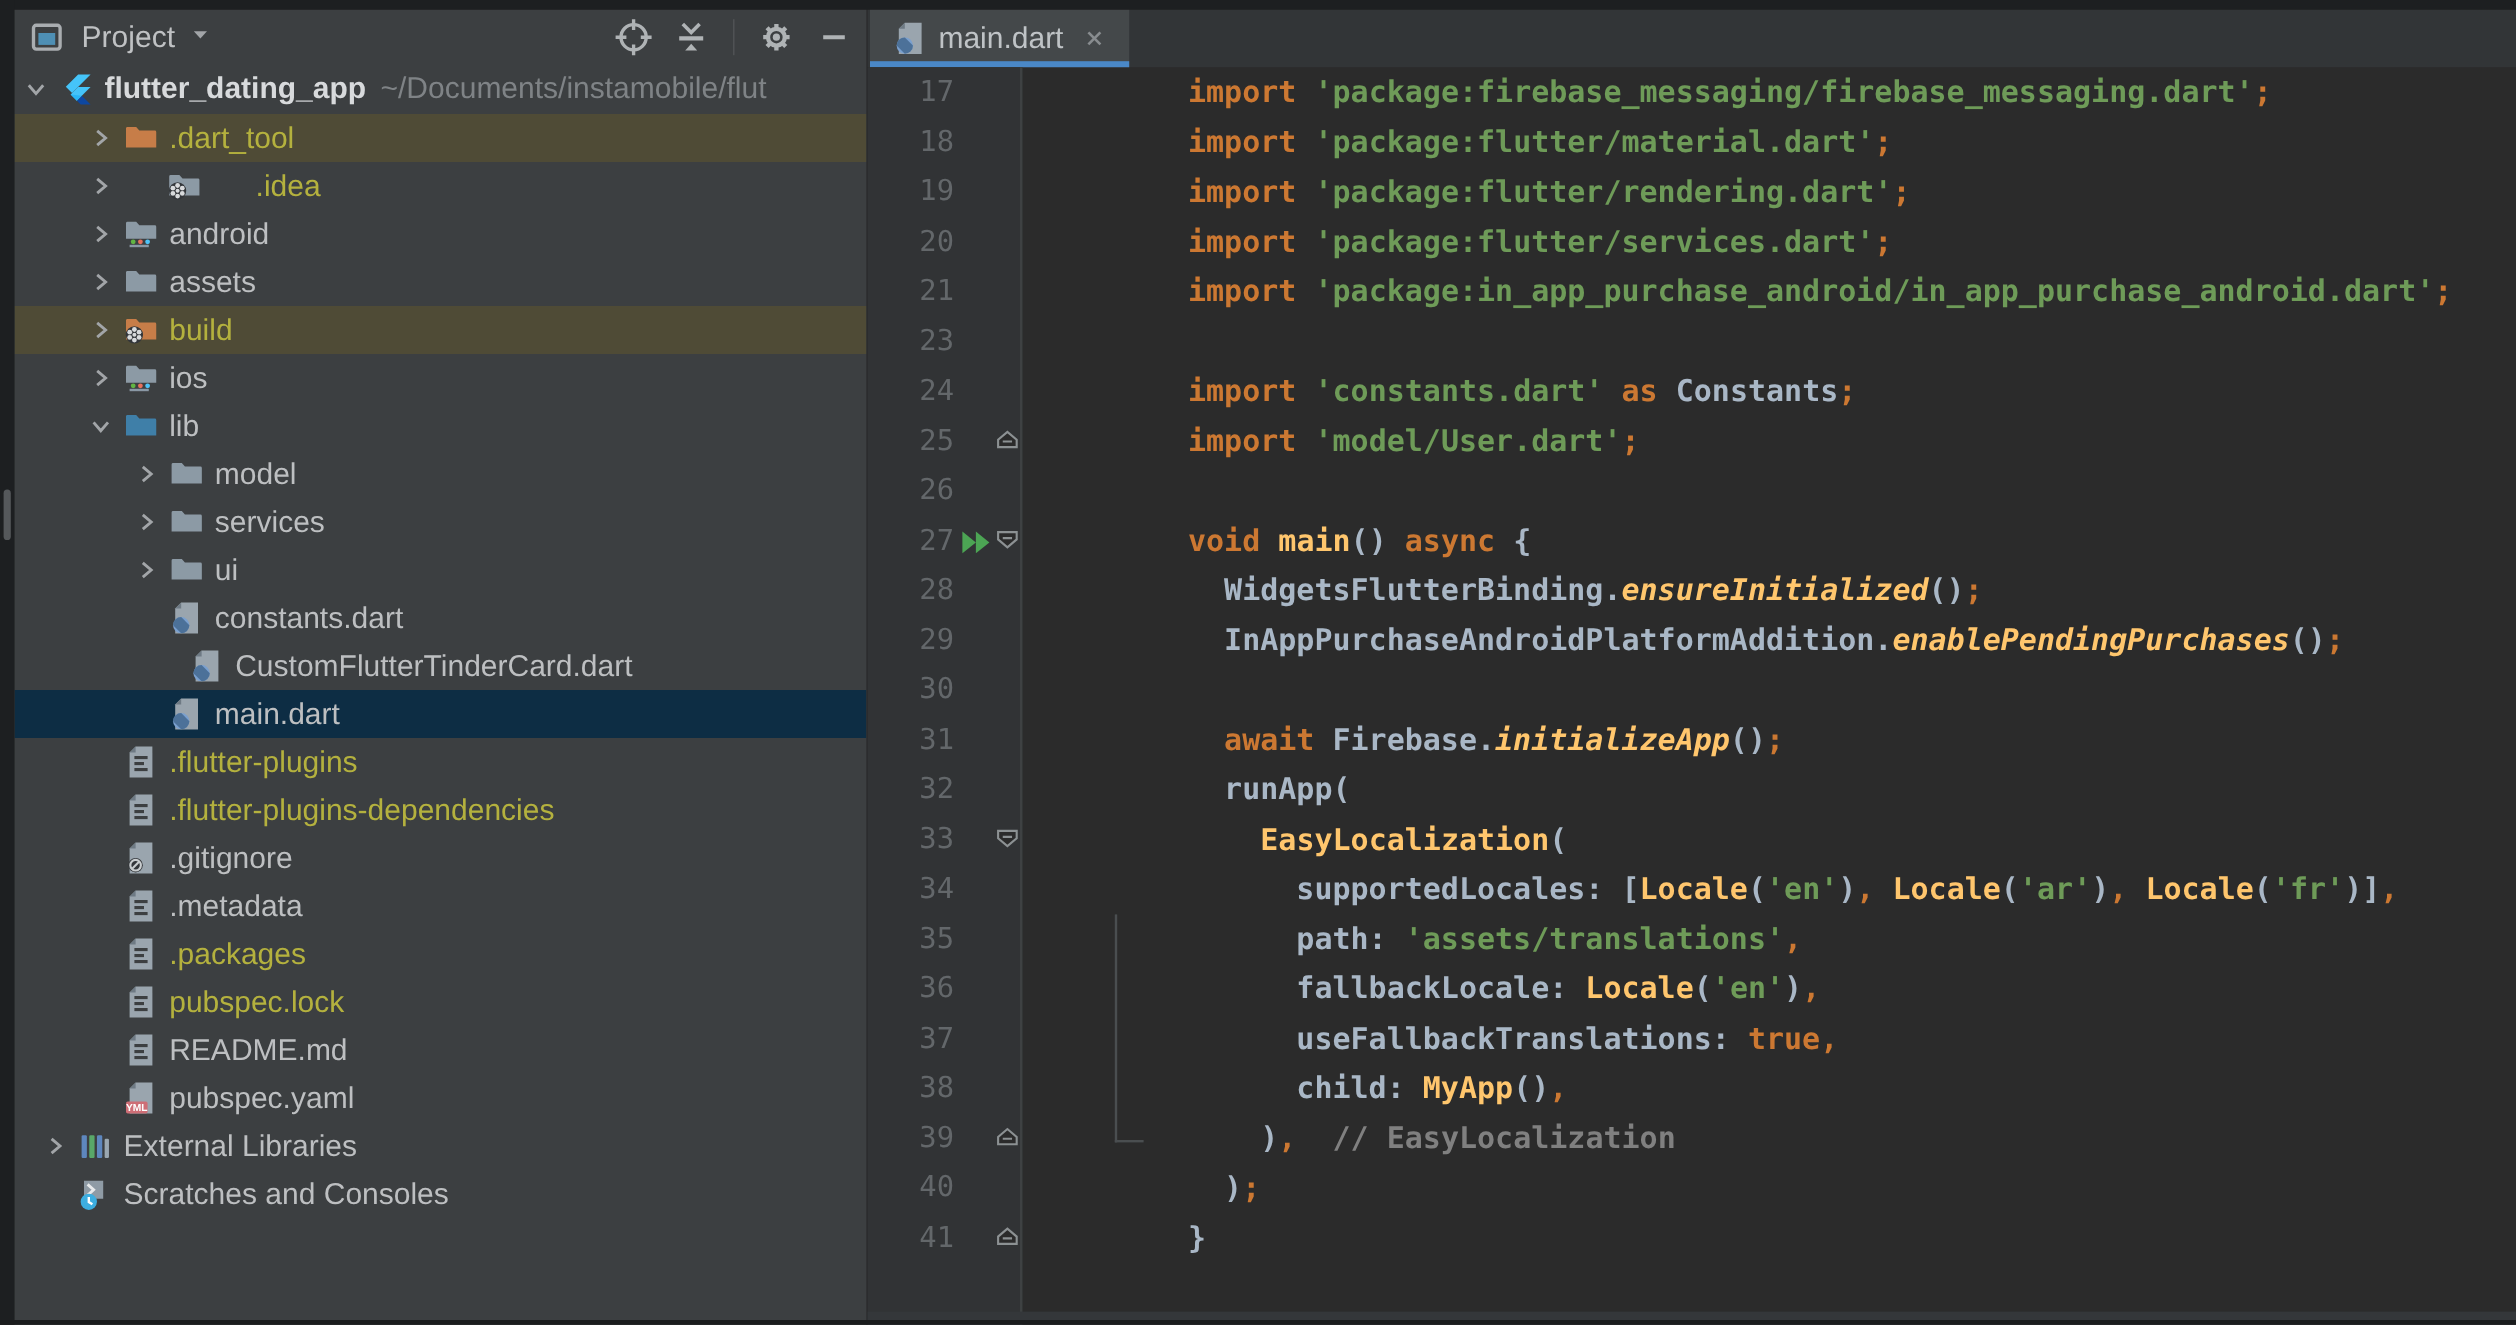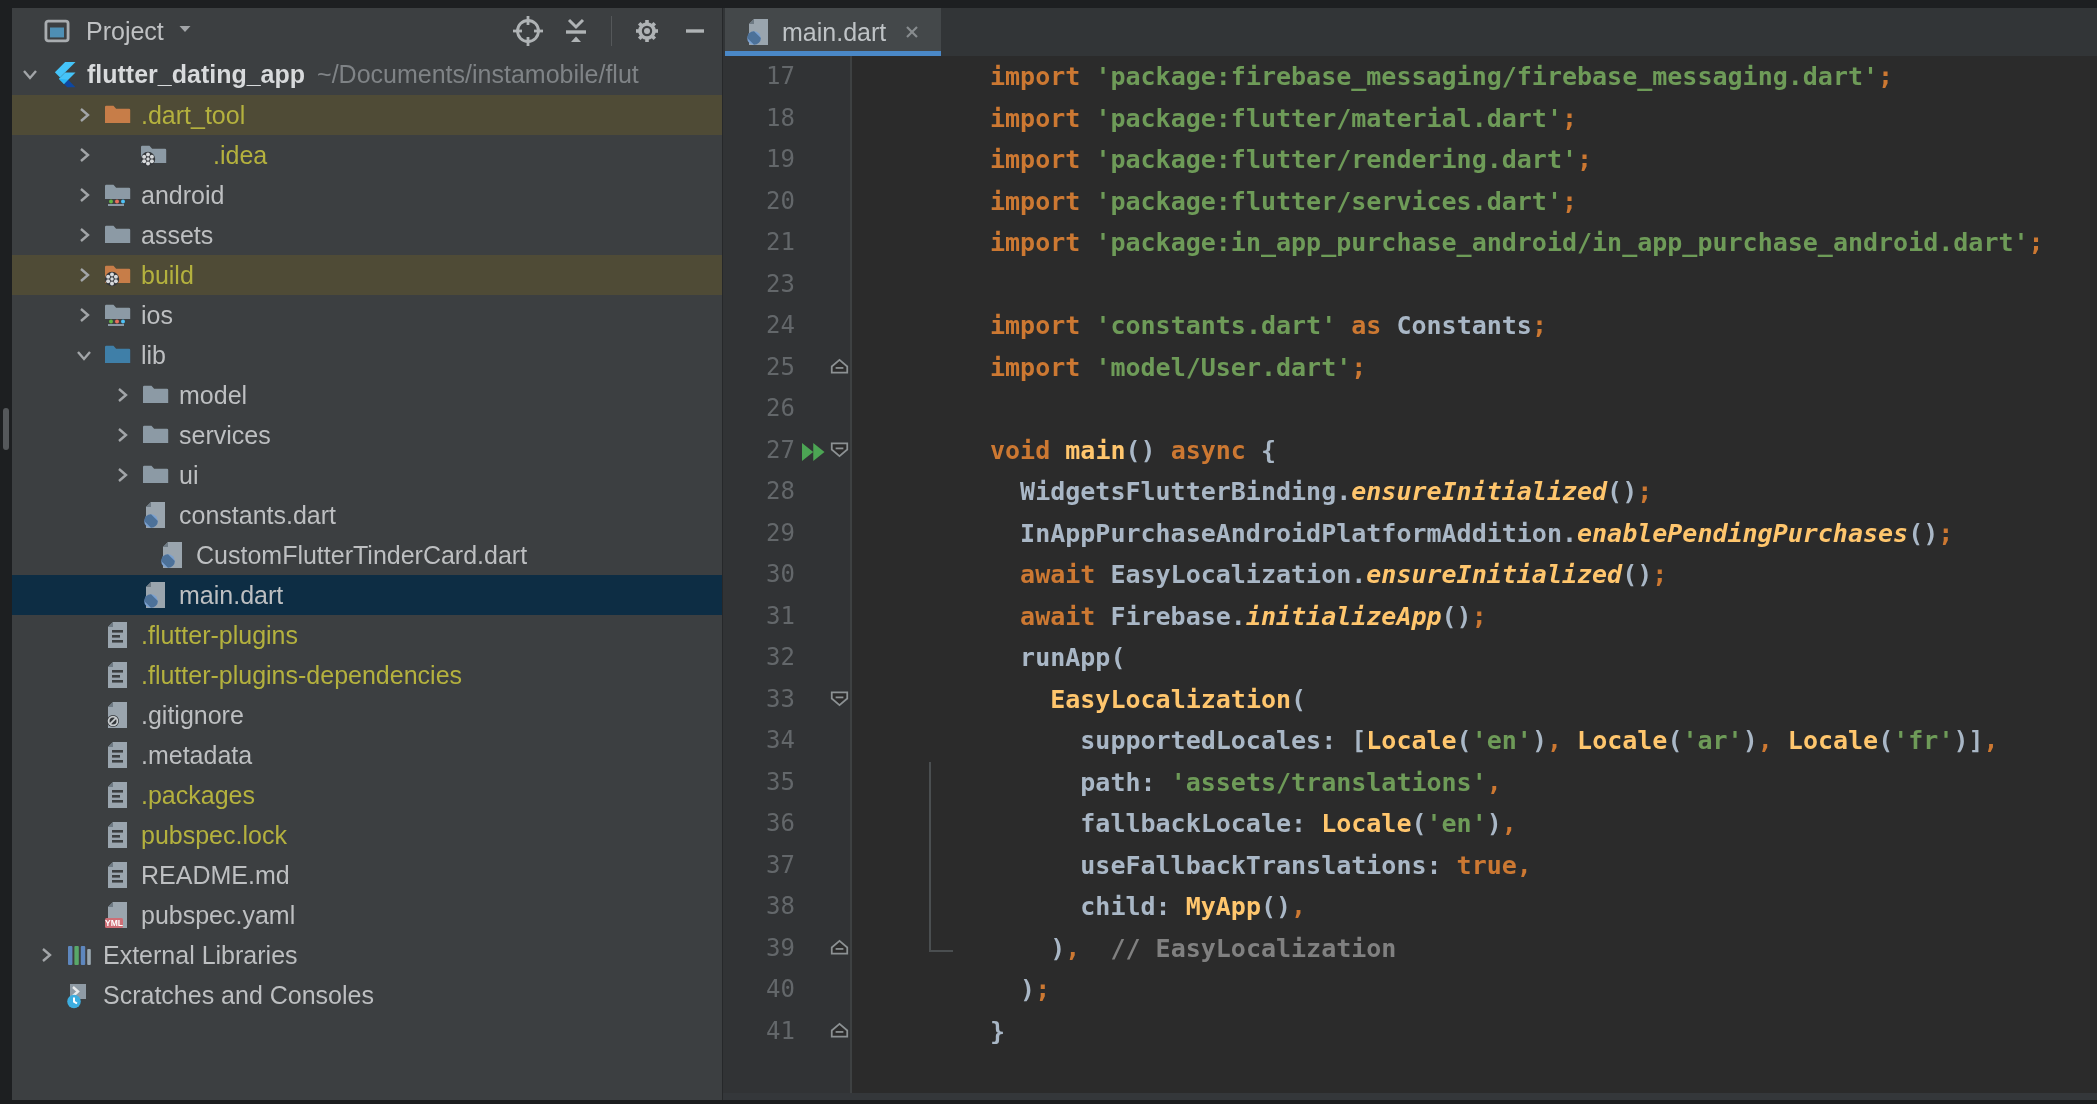--- a/index.html
+++ b/index.html
@@ -8,21 +8,21 @@
 
   
   .top-strip{position:absolute;left:0;top:0;width:100%;height:8px;background:#1D1F21;z-index:40;}
   .left-strip{position:absolute;left:0;top:0;width:12px;height:100%;background:#1D1F21;z-index:40;}
   .stripe-marker{position:absolute;left:3px;top:408px;width:6px;height:42px;border-radius:3px;background:#55585B;}
   .bottom-line{position:absolute;left:0;bottom:0;width:100%;height:4px;background:#1A1C1D;z-index:41;}
 
   
   .project-panel{position:absolute;left:12px;top:8px;width:710px;height:1096px;
                  background:#3C3F41;z-index:10;overflow:hidden;}
-  .panel-header{height:46px;display:flex;align-items:center;padding:0 10px 0 28px;}
+  .panel-header{height:46px;display:flex;align-items:center;padding:0 10px 0 10px;}
   .ph-left{display:flex;align-items:center;gap:12px;flex:1;}
   .ph-title{color:#BFC1C3;font-size:25px;}
   .ph-icons{display:flex;align-items:center;gap:14px;}
   .ph-icons .sep{width:1px;height:30px;background:#55585A;margin:0 4px;}
   .icon-btn{display:inline-flex;align-items:center;justify-content:center;width:34px;height:34px;}
 
   .tree{position:absolute;left:0;top:87px;width:100%;}
   .trow{height:40px;display:flex;align-items:center;white-space:nowrap;font-size:25px;color:#BDBFC1;}
   .trow.hl{background:#4F4B36;}
   .trow.sel{background:#0D2D44;}
@@ -599,21 +599,20 @@
           <div class="ed-row">
             <div class="gutter-cell">
               <span class="lnum">29</span>
             </div>
             <div class="code-cell"><span class="tk-pl">  InAppPurchaseAndroidPlatformAddition.</span><span class="tk-mt">enablePendingPurchases</span><span class="tk-pl">()</span><span class="tk-pu">;</span></div>
           </div>
           <div class="ed-row">
             <div class="gutter-cell">
               <span class="lnum">30</span>
             </div>
-            <div class="code-cell"><span class="tk-kw">  await</span><span class="tk-pl"> EasyLocalization.</span><span class="tk-mt">ensureInitialized</span><span class="tk-pl">()</span><span class="tk-pu">;</span></div>
           </div>
           <div class="ed-row">
             <div class="gutter-cell">
               <span class="lnum">31</span>
             </div>
             <div class="code-cell"><span class="tk-kw">  await</span><span class="tk-pl"> Firebase.</span><span class="tk-mt">initializeApp</span><span class="tk-pl">()</span><span class="tk-pu">;</span></div>
           </div>
           <div class="ed-row">
             <div class="gutter-cell">
               <span class="lnum">32</span>

